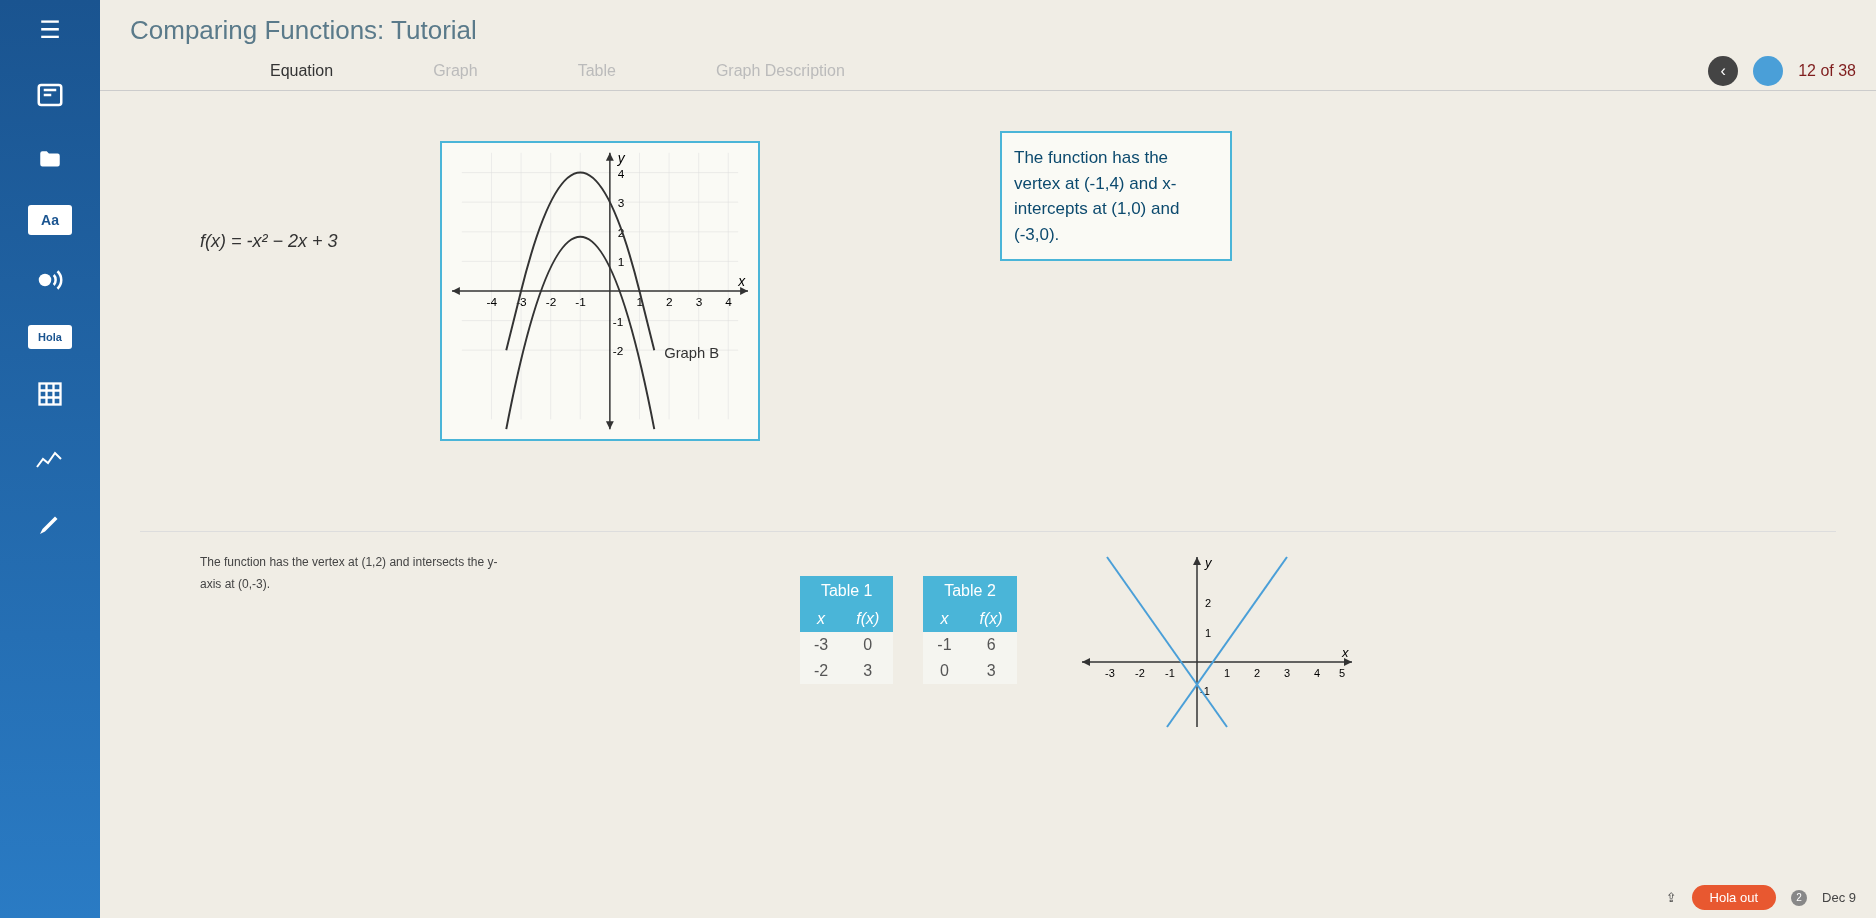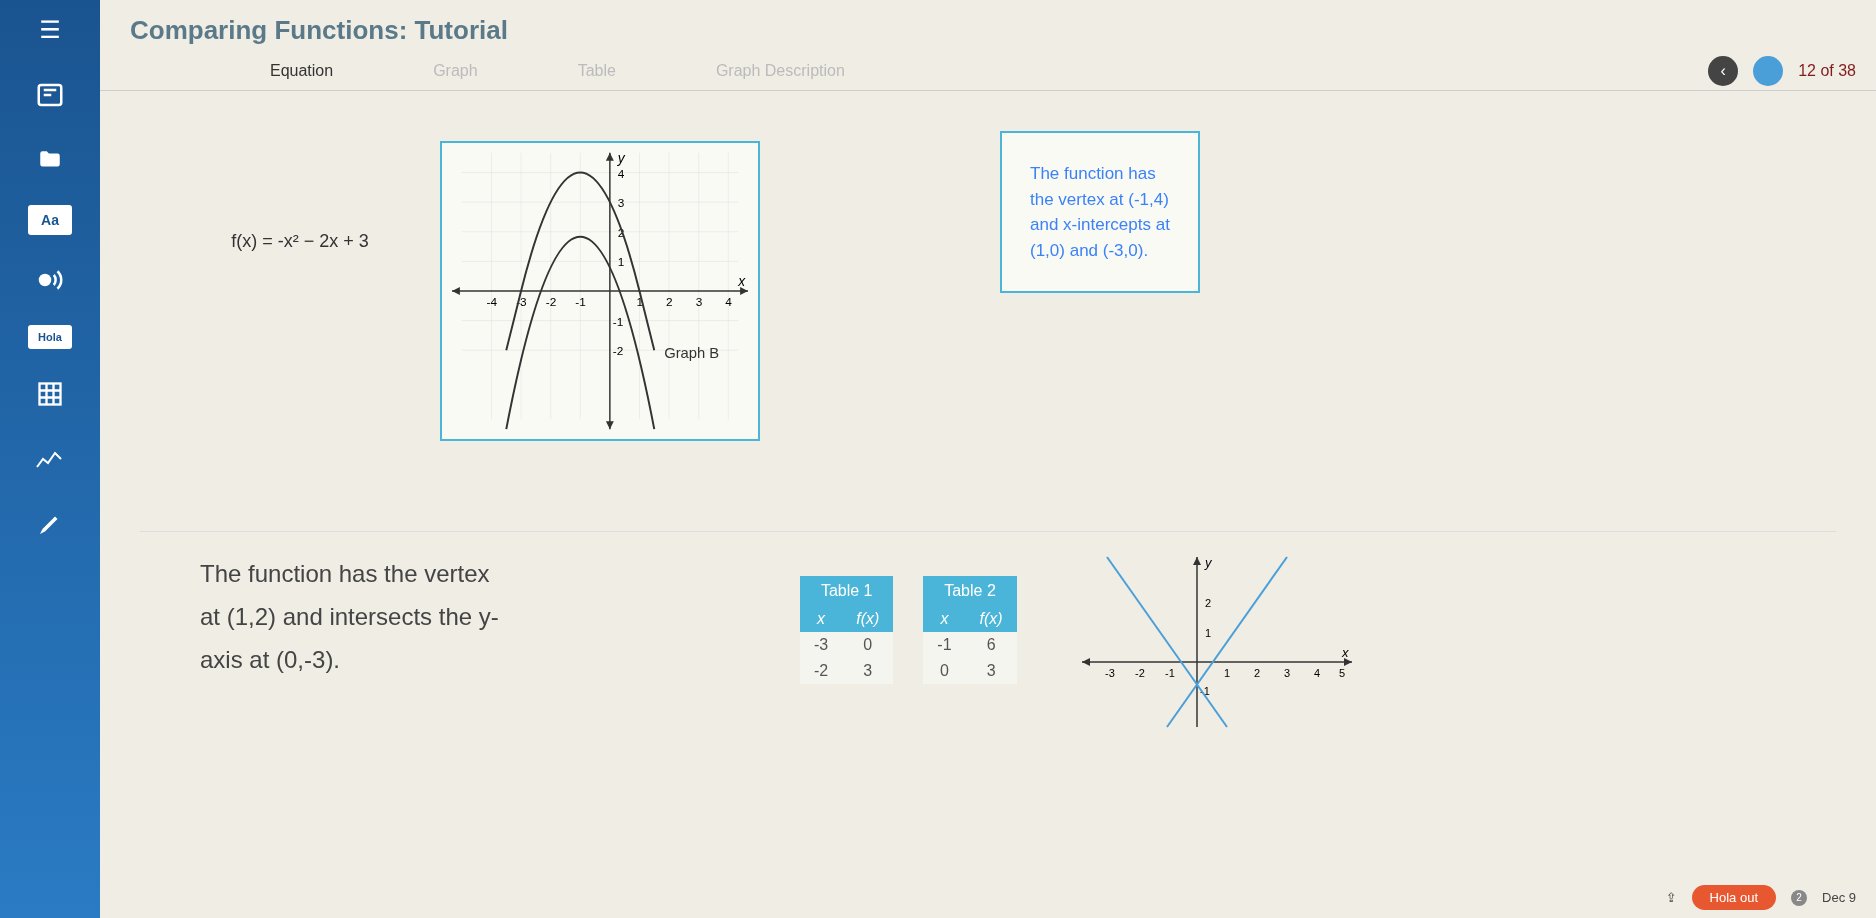--- a/index.html
+++ b/index.html
@@ -3,39 +3,39 @@
 <meta charset="utf-8">
 <style>
 * { margin: 0; padding: 0; box-sizing: border-box; }
 body { font-family: Arial, sans-serif; background: #000; overflow: hidden; width: 1876px; height: 918px; }
 .desktop { display: flex; width: 100%; height: 100%; }
 .sidebar { width: 100px; background: linear-gradient(180deg, #1a5490 0%, #2a7bc4 100%); display: flex; flex-direction: column; align-items: center; padding-top: 10px; gap: 25px; }
 .sidebar-icon { width: 40px; height: 40px; display: flex; align-items: center; justify-content: center; color: #fff; font-size: 24px; cursor: pointer; }
 .sidebar-icon.aa { background: #fff; color: #1a5490; border-radius: 3px; width: 44px; height: 30px; font-size: 14px; font-weight: bold; }
 .sidebar-icon.hola { background: #fff; color: #1a5490; border-radius: 3px; width: 44px; height: 24px; font-size: 11px; font-weight: bold; }
 .main { flex: 1; background: #f0ede5; position: relative; display: flex; flex-direction: column; }
-.title-bar { padding: 15px 30px 5px; color: #5a7a8a; font-size: 26px; font-weight: 700; }
+.title-bar { padding: 15px 30px 5px; color: #5a7a8a; font-size: 26px; font-weight: 400; }
 .top-nav { display: flex; align-items: center; justify-content: space-between; padding: 0 20px; border-bottom: 1px solid #ccc; height: 40px; }
 .tabs { display: flex; gap: 100px; padding-left: 150px; }
 .tab { color: #888; font-size: 16px; cursor: pointer; }
 .tab.active { color: #333; font-weight: 500; }
 .tab.faded { color: #bbb; }
 .nav-right { display: flex; align-items: center; gap: 15px; }
 .nav-btn { width: 30px; height: 30px; border-radius: 50%; background: #444; color: #fff; display: flex; align-items: center; justify-content: center; cursor: pointer; font-size: 16px; }
 .nav-btn.blue { background: #4a9fd8; width: 30px; height: 30px; }
 .page-counter { font-size: 16px; color: #7f1d1d; }
 .content { flex: 1; padding: 20px 40px; position: relative; }
 .row1 { display: flex; gap: 40px; align-items: flex-start; padding: 20px 60px; height: 420px; }
 .equation-col { width: 200px; padding-top: 100px; }
-.equation { font-size: 18px; color: #333; text-align: center; }
+.equation { font-style: italic; font-size: 18px; color: #333; }
 .graph-box { width: 320px; height: 300px; border: 2px solid #4ab5d8; background: #fafaf5; position: relative; margin-top: 10px; }
 .graph-svg { width: 100%; height: 100%; }
-.desc-box { border: 2px solid #4ab5d8; padding: 28px; background: #fafaf5; width: 200px; font-size: 17px; color: #3b82f6; line-height: 1.5; margin-left: 200px; }
+.desc-box { border: 2px solid #4ab5d8; padding: 12px; background: #fafaf5; width: 232px; font-size: 17px; color: #0c4a6e; line-height: 1.5; margin-left: 200px; }
 .row2 { display: flex; gap: 60px; align-items: flex-start; padding: 20px 60px; border-top: 1px solid #ddd; }
-.verbal2 { width: 300px; font-size: 24px; color: #444; line-height: 1.8; }
+.verbal2 { width: 300px; font-size: 12px; color: #444; line-height: 1.8; }
 .tables-wrap { display: flex; gap: 30px; }
 .mini-table { border-collapse: collapse; font-size: 16px; margin-top: 24px; }
 .mini-table th { background: #4ab5d8; color: #fff; padding: 6px 14px; font-weight: normal; }
 .mini-table td { padding: 4px 14px; text-align: center; color: #555; background: #f5f5f0; }
 .mini-table .th2 td { background: #4ab5d8; color: #fff; font-style: italic; }
 .small-graph { width: 280px; height: 180px; position: relative; }
 .taskbar { position: absolute; bottom: 0; right: 0; display: flex; align-items: center; gap: 15px; padding: 8px 20px; font-size: 13px; color: #444; }
 .signout-btn { background: #e85830; color: #fff; padding: 5px 18px; border-radius: 15px; cursor: pointer; font-size: 13px; }
 .badge { width: 16px; height: 16px; border-radius: 50%; background: #888; color: #fff; font-size: 10px; display: flex; align-items: center; justify-content: center; }
 </style>

